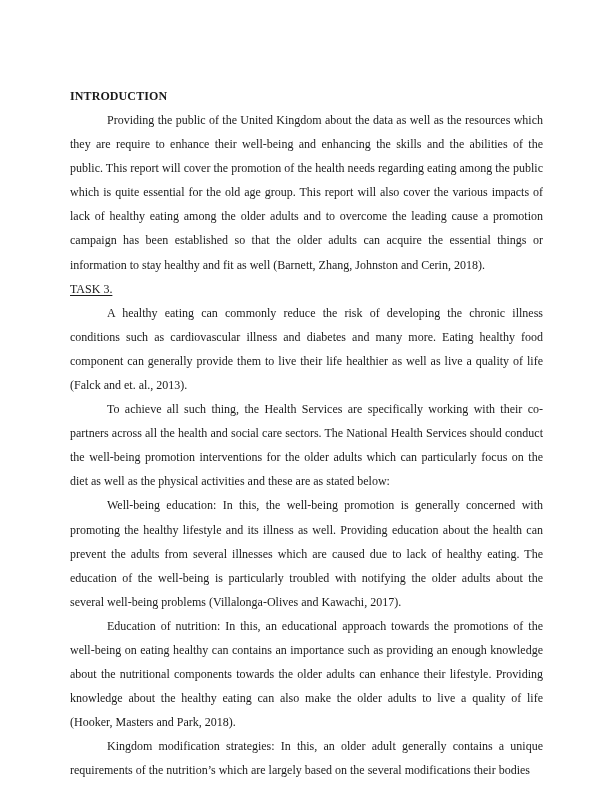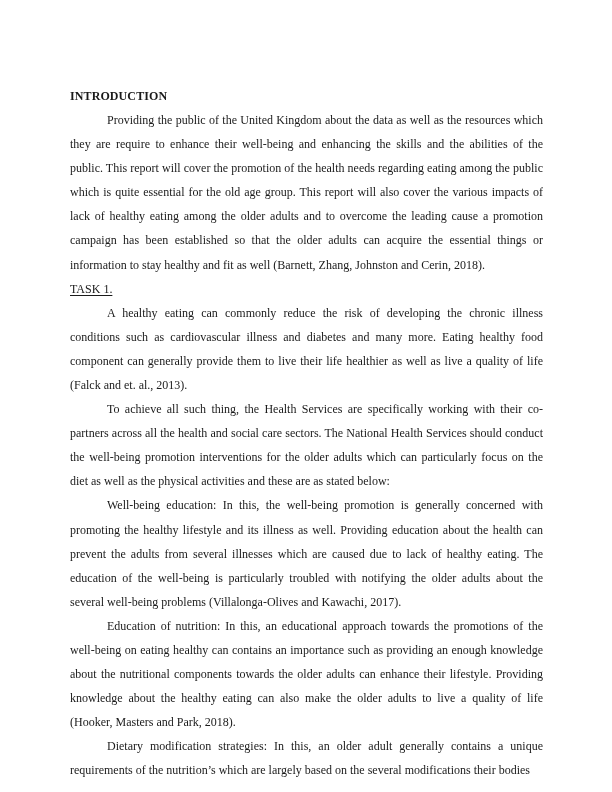--- a/index.html
+++ b/index.html
@@ -85,26 +85,26 @@
 <body>
 
 <div class="page">
   <div class="content">
 
     <div class="h-section">INTRODUCTION</div>
 
     <p class="para">Providing the public of the United Kingdom about the data as well as the resources which they are require to enhance their well-being and enhancing the skills and the abilities of the public. This report will cover the promotion of the health needs regarding eating among the public which is quite essential for the old age group. This report will also cover the various impacts of lack of healthy eating among the older adults and to overcome the leading cause a promotion campaign has been established so that the older adults can acquire the essential things or information to stay healthy and fit as well (Barnett, Zhang, Johnston and Cerin, 2018).</p>
 
 
-    <div class="h-task"><span class="u">TASK 1.</span></div>
+    <div class="h-task"><span class="u">TASK 3.</span></div>
 
     <p class="para">A healthy eating can commonly reduce the risk of developing the chronic illness conditions such as cardiovascular illness and diabetes and many more. Eating healthy food component can generally provide them to live their life healthier as well as live a quality of life (Falck and et. al., 2013).</p>
 
     <p class="para">To achieve all such thing, the Health Services are specifically working with their co-partners across all the health and social care sectors. The National Health Services should conduct the well-being promotion interventions for the older adults which can particularly focus on the diet as well as the physical activities and these are as stated below:</p>
 
     <p class="para"><span class="lead">Well-being education:</span><span> In this, the well-being promotion is generally concerned with promoting the healthy lifestyle and its illness as well. Providing education about the health can prevent the adults from several illnesses which are caused due to lack of healthy eating. The education of the well-being is particularly troubled with notifying the older adults about the several well-being problems (Villalonga-Olives and Kawachi, 2017).</span></p>
 
     <p class="para"><span class="lead">Education of nutrition:</span><span> In this, an educational approach towards the promotions of the well-being on eating healthy can contains an importance such as providing an enough knowledge about the nutritional components towards the older adults can enhance their lifestyle. Providing knowledge about the healthy eating can also make the older adults to live a quality of life (Hooker, Masters and Park, 2018).</span></p>
 
-    <p class="para"><span class="lead">Dietary modification strategies:</span><span> In this, an older adult generally contains a unique requirements of the nutrition’s which are largely based on the several modifications their bodies</span></p>
+    <p class="para"><span class="lead">Kingdom modification strategies:</span><span> In this, an older adult generally contains a unique requirements of the nutrition’s which are largely based on the several modifications their bodies</span></p>
 
   </div>
 </div>
 
 </body></html>

